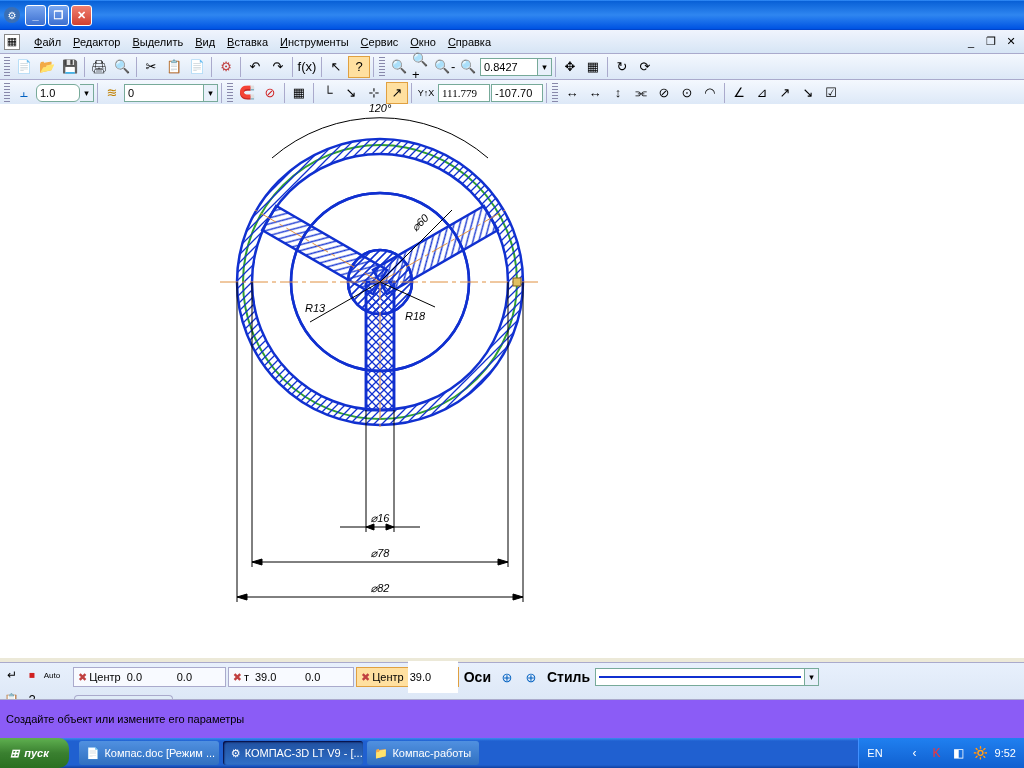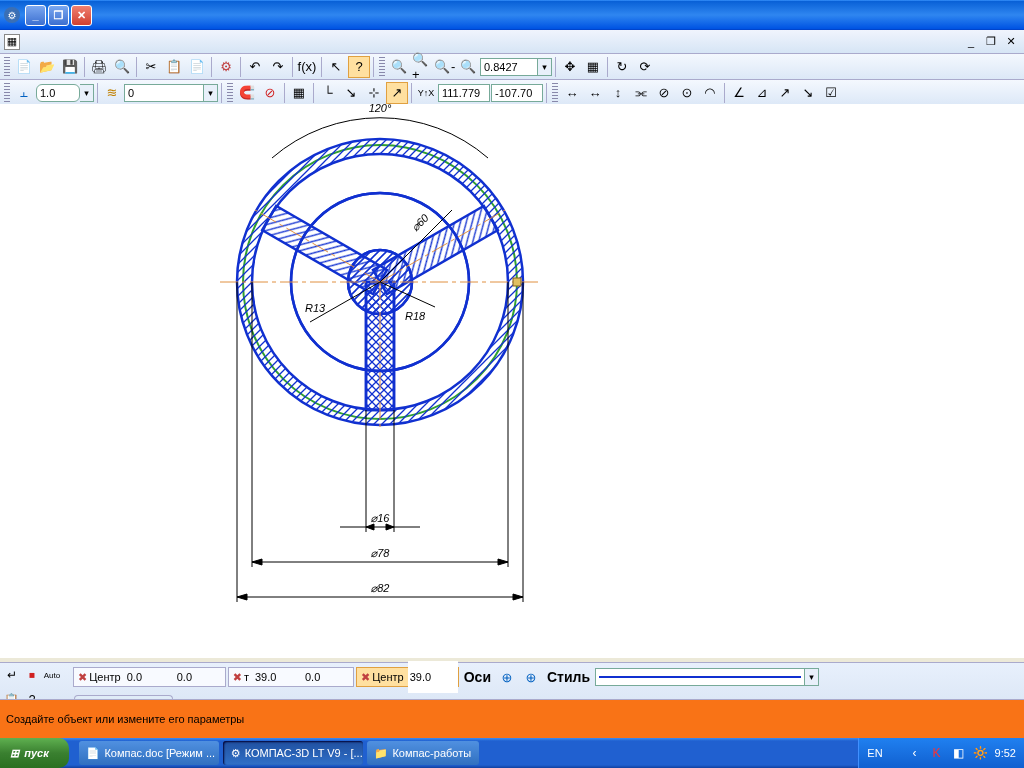--- a/index.html
+++ b/index.html
@@ -39,21 +39,21 @@
 .prop-main{flex:1;display:flex;flex-direction:column;}
 .prop-fields{height:28px;display:flex;align-items:center;padding:3px;gap:2px;}
 .prop-field{display:flex;align-items:center;height:20px;border:1px solid #aac;background:#f8faff;}
 .prop-field.sel{background:#ffe0a0;border:1px solid #e0a040;}
 .prop-field .flbl{padding:0 4px;font-size:11px;display:flex;align-items:center;gap:2px;}
 .prop-field input{border:none;background:transparent;width:50px;height:32px;font-size:11px;padding:0 2px;}
 .prop-field.sel input{background:#fff;}
 .prop-tabs{height:24px;display:flex;align-items:flex-end;padding-left:4px;}
 .prop-tab{height:20px;padding:2px 10px;background:#e0ecf8;border:1px solid #aac;border-bottom:none;border-radius:4px 4px 0 0;display:flex;align-items:center;gap:4px;font-size:11px;}
 
-.statusbar{position:absolute;left:0;bottom:30px;right:0;height:22px;background:#f97316;border-top:1px solid #aac;padding:19px 6px;font-size:11px;display:flex;align-items:center;}
+.statusbar{position:absolute;left:0;bottom:30px;right:0;height:22px;background:#8b5cf6;border-top:1px solid #aac;padding:19px 6px;font-size:11px;display:flex;align-items:center;}
 
 .taskbar { position: absolute; left: 0; bottom: 0; right: 0; height: 30px; background: linear-gradient(to bottom, #3c8cf0 0%, #2060d0 10%, #2060d0 90%, #1040a0 100%); display: flex; align-items: center; }
 .start-btn { height: 30px; padding: 0 20px 0 10px; background: linear-gradient(to bottom, #5fb050 0%, #3a8030 50%, #2a7020 100%); color: #fff; font-weight: bold; font-size: 15px; font-style: italic; display: flex; align-items: center; border-radius: 0 10px 10px 0; gap:5px;}
 .task-item { height: 24px; margin: 0 2px; padding: 0 8px; background: linear-gradient(to bottom, #5090e0, #3070c0); color: #fff; border-radius: 3px; display: flex; align-items: center; gap: 4px; font-size: 11px; max-width:140px; overflow:hidden; white-space:nowrap;}
 .task-item.active { background: linear-gradient(to bottom, #2050a0, #3070c8); box-shadow: inset 1px 1px 2px #003; }
 .systray { margin-left: auto; height: 30px; background: linear-gradient(to bottom, #2080f0, #1060d0); display: flex; align-items: center; padding: 0 8px; gap: 6px; color: #fff; font-size: 11px; border-left:1px solid #4090ff;}
 .tray-icon{width:16px;height:16px;display:flex;align-items:center;justify-content:center;font-size:12px;}
 .lang{font-size:11px;margin-right:18px;}
 
 svg{overflow:visible;}
@@ -65,20 +65,31 @@
   <div class="app-icon">⚙</div>
   <div class="winbtns">
     <div class="winbtn min">_</div>
     <div class="winbtn max">❐</div>
     <div class="winbtn close">✕</div>
   </div>
 </div>
 
 <div class="menubar">
   <div class="doc-icon">▦</div>
+  <div id="menuitems" style="display:flex;">
+      <div class="item"><u>Ф</u>айл</div>
+      <div class="item"><u>Р</u>едактор</div>
+      <div class="item"><u>В</u>ыделить</div>
+      <div class="item"><u>В</u>ид</div>
+      <div class="item"><u>В</u>ставка</div>
+      <div class="item"><u>И</u>нструменты</div>
+      <div class="item"><u>С</u>ервис</div>
+      <div class="item"><u>О</u>кно</div>
+      <div class="item"><u>С</u>правка</div>
+    </div>
   <div class="spacer"></div>
   <div class="mdi-btns">
     <div class="mdi-btn">_</div>
     <div class="mdi-btn">❐</div>
     <div class="mdi-btn">✕</div>
   </div>
 </div>
 
 <div class="toolbar-row">
   <div class="grip"></div>
@@ -139,21 +150,21 @@
   <div class="tbtn" style="color:#d02020;">⊘</div>
   <div class="sep"></div>
   <div class="tbtn">▦</div>
   <div class="sep"></div>
   <div class="tbtn">└</div>
   <div class="tbtn">↘</div>
   <div class="tbtn">⊹</div>
   <div class="tbtn sel">↗</div>
   <div class="sep"></div>
   <div class="tbtn" style="font-size:9px;">Y↑X</div>
-  <input class="tinput" style="width: 52px;" value="111.779">
+  <input class="tinput" style="width: 52px; font-family: Liberation Serif, serif;" value="111.779">
   <input class="tinput" style="width: 52px;" value="-107.70">
   <div class="sep"></div>
   <div class="grip"></div>
   <div class="tbtn">↔</div>
   <div class="tbtn">↔</div>
   <div class="tbtn">↕</div>
   <div class="tbtn">⫘</div>
   <div class="tbtn">⊘</div>
   <div class="tbtn">⊙</div>
   <div class="tbtn">◠</div>

